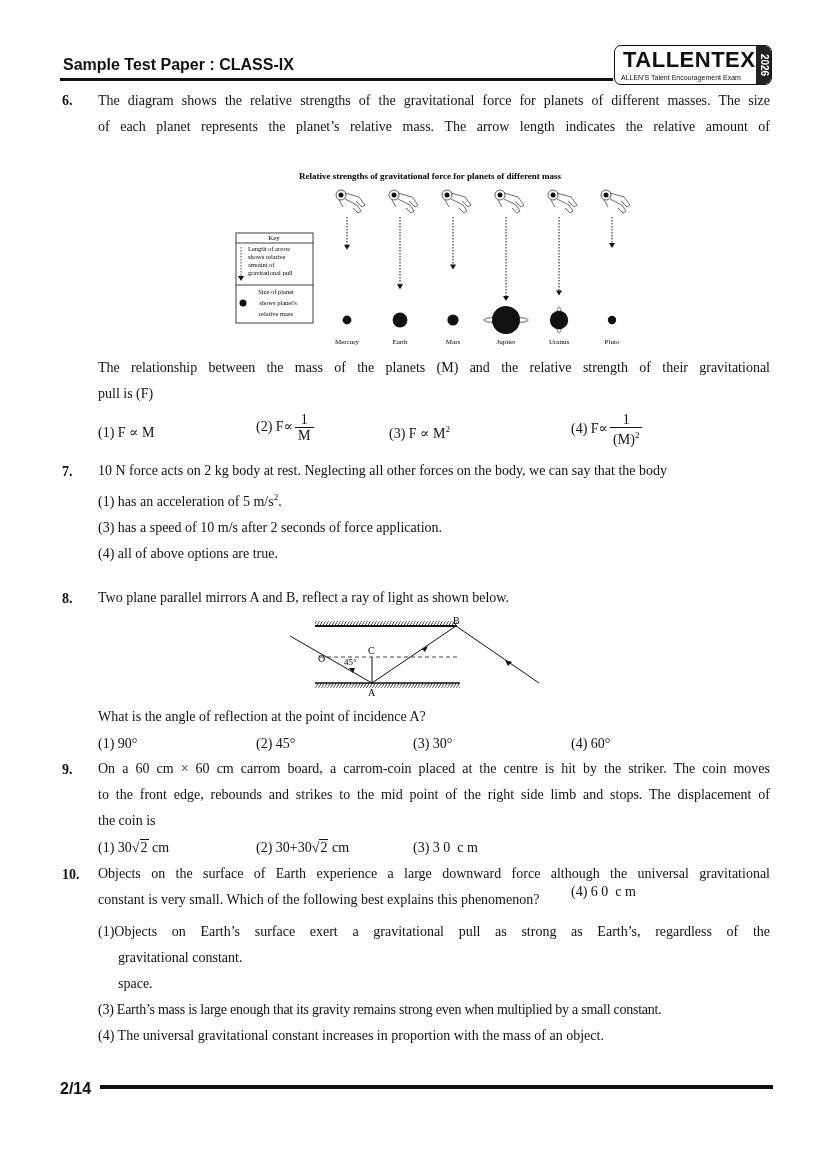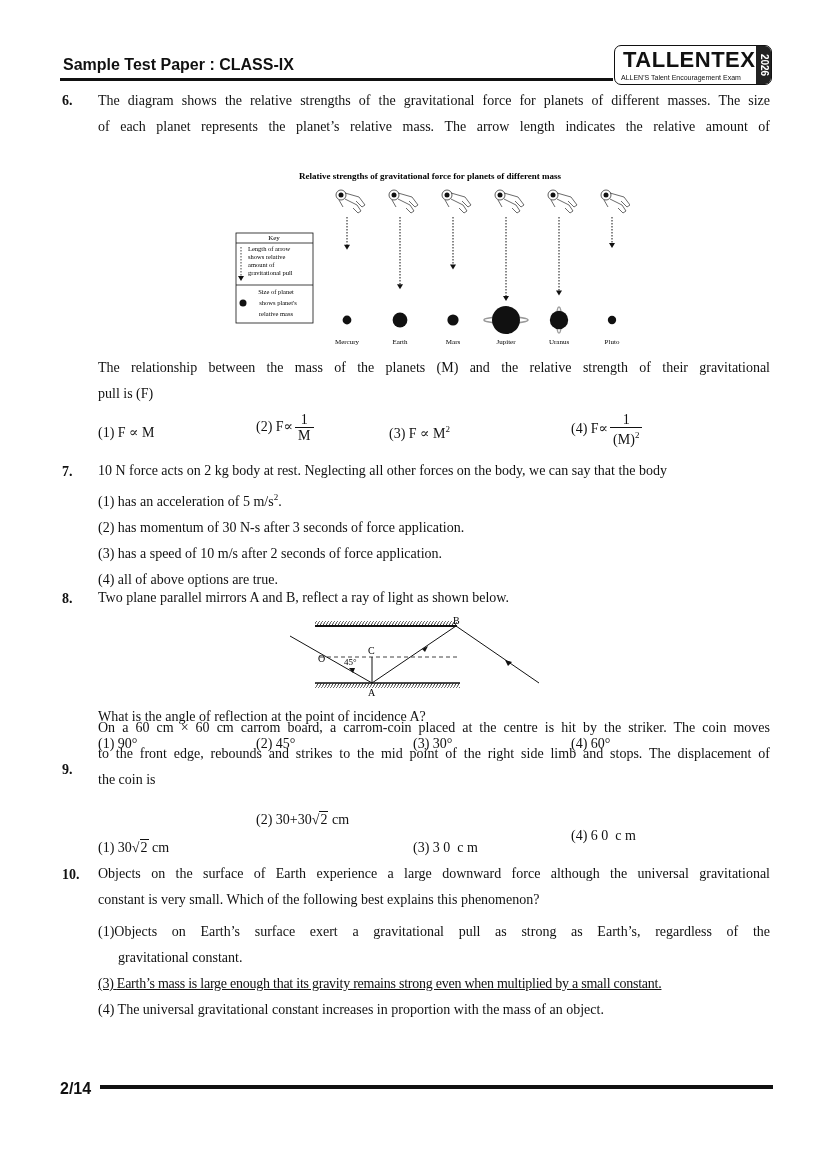--- a/index.html
+++ b/index.html
@@ -143,21 +143,20 @@
 </div>
 <div class="abs opt" style="left:571px;top:412px;">
   <span>(4)</span>
   <span>F∝</span><span class="frac"><span class="n">1</span><span class="d"><span>(M)</span><sup>2</sup></span></span>
 </div>
 
 <div class="abs qnum" style="top:464px;">7.</div>
 <div class="abs q txt" style="top:458px;">
   <div>10 N force acts on 2 kg body at rest. Neglecting all other forces on the body, we can say that the body</div>
   <div><span>(1)</span> <span>has an acceleration of 5 m/s</span><sup>2</sup><span>.</span></div>
-  <div><span>(2)</span> <span>has momentum of 30 N-s after 3 seconds of force application.</span></div>
   <div><span>(3)</span> <span>has a speed of 10 m/s after 2 seconds of force application.</span></div>
   <div><span>(4)</span> <span>all of above options are true.</span></div>
 </div>
 
 <div class="abs qnum" style="top:591px;">8.</div>
 <div class="abs q txt" style="top:585px;">Two plane parallel mirrors A and B, reflect a ray of light as shown below.</div>
 
 <svg class="abs" style="left:280px;top:612px;" width="280" height="90">
   <defs>
     <pattern id="hatch" width="3" height="5" patternUnits="userSpaceOnUse">
@@ -185,40 +184,41 @@
   <text x="64" y="53" font-size="9" font-family="Liberation Sans, sans-serif">45°</text>
 </svg>
 
 <div class="abs q txt" style="top:704px;">What is the angle of reflection at the point of incidence A?</div>
 <div class="abs opt" style="left:98px;top:736px;"><span>(1)</span> <span>90°</span></div>
 <div class="abs opt" style="left:256px;top:736px;"><span>(2)</span> <span>45°</span></div>
 <div class="abs opt" style="left:413px;top:736px;"><span>(3)</span> <span>30°</span></div>
 <div class="abs opt" style="left:571px;top:736px;"><span>(4)</span> <span>60°</span></div>
 
 <div class="abs qnum" style="top:762px;">9.</div>
-<div class="abs q txt" style="top:715px;font-family:Liberation Serif, serif;">
+<div class="abs q txt" style="top:756px;font-family:Liberation Serif, serif;">
   <div style="text-align:justify;text-align-last:justify;">On a 60 cm × 60 cm carrom board, a carrom-coin placed at the centre is hit by the striker. The coin moves</div>
   <div style="text-align:justify;text-align-last:justify;">to the front edge, rebounds and strikes to the mid point of the right side limb and stops. The displacement of</div>
   <div>the coin is</div>
 </div>
 <div class="abs opt" style="left:98px;top:840px;"><span>(1)</span> <span>30</span>√<span class="sqrt">2</span><span> cm</span></div>
-<div class="abs opt" style="left:256px;top:812px;"><span>(2)</span> <span>30+30</span>√<span class="sqrt">2</span><span> cm</span></div>
+<div class="abs opt" style="left:256px;top:840px;"><span>(2)</span> <span>30+30</span>√<span class="sqrt">2</span><span> cm</span></div>
 <div class="abs opt" style="left:413px;top:840px;white-space:pre;"><span>(3)</span> <span>3 0  c m</span></div>
-<div class="abs opt" style="left:571px;top:828px;white-space:pre;"><span>(4)</span> <span>6 0  c m</span></div>
+<div class="abs opt" style="left:571px;top:884px;white-space:pre;"><span>(4)</span> <span>6 0  c m</span></div>
 
 <div class="abs qnum" style="top:867px;text-align:center;">10.</div>
 <div class="abs q txt" style="top:861px;">
   <div style="text-align:justify;text-align-last:justify;">Objects on the surface of Earth experience a large downward force although the universal gravitational</div>
   <div>constant is very small. Which of the following best explains this phenomenon?</div>
 </div>
 <div class="abs q txt" style="top:912px;margin-top:7px;">
   <div>
     <div style="text-align:justify;text-align-last:justify;"><span>(1)</span><span>Objects on Earth’s surface exert a gravitational pull as strong as Earth’s, regardless of the</span></div>
     <div style="padding-left:20px;">gravitational constant.</div>
   </div>
   <div>
+    <div style="padding-left:20px;">space.</div>
   </div>
-  <div style="letter-spacing:-0.25px;text-decoration:underline;"><span>(3)</span> <span>Earth’s mass is large enough that its gravity remains strong even when multiplied by a small constant.</span></div>
+  <div style="letter-spacing:-0.25px;"><span>(3)</span> <span>Earth’s mass is large enough that its gravity remains strong even when multiplied by a small constant.</span></div>
   <div><span>(4)</span> <span>The universal gravitational constant increases in proportion with the mass of an object.</span></div>
 </div>
 
 <div class="abs ftr-num">2/14</div>
 <div class="abs ftr-rule"></div>
 
 </body></html>

